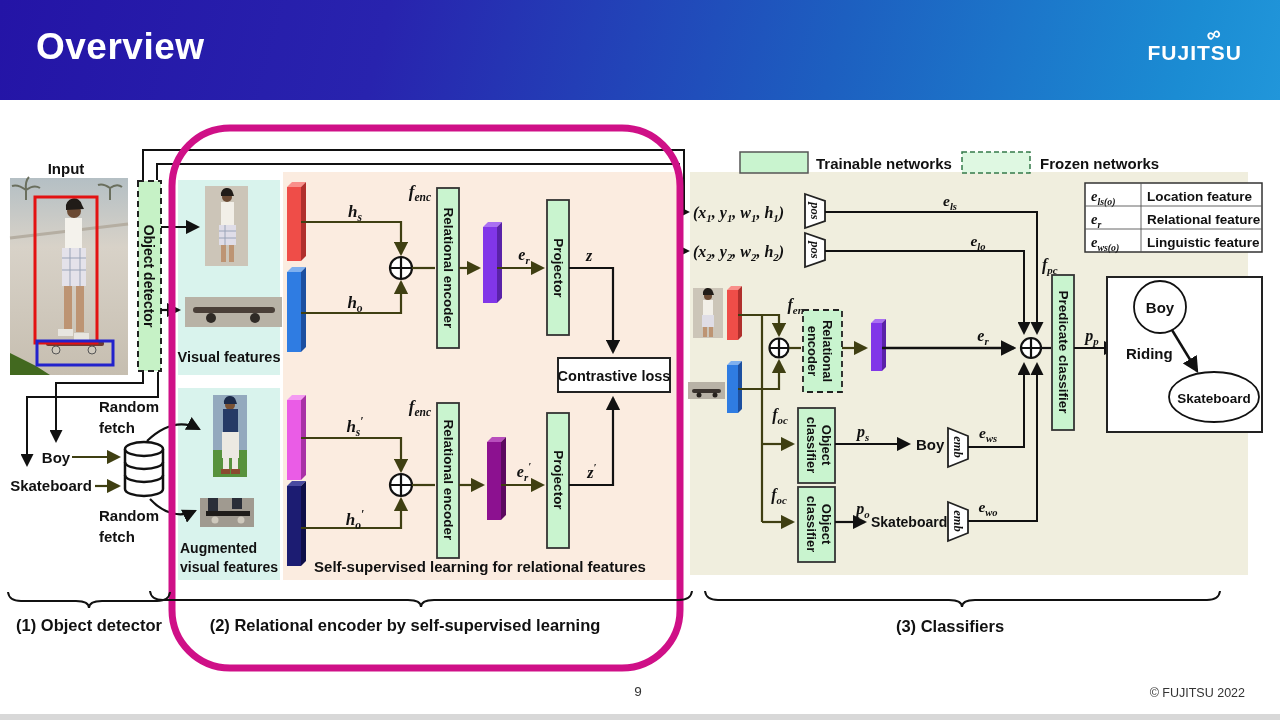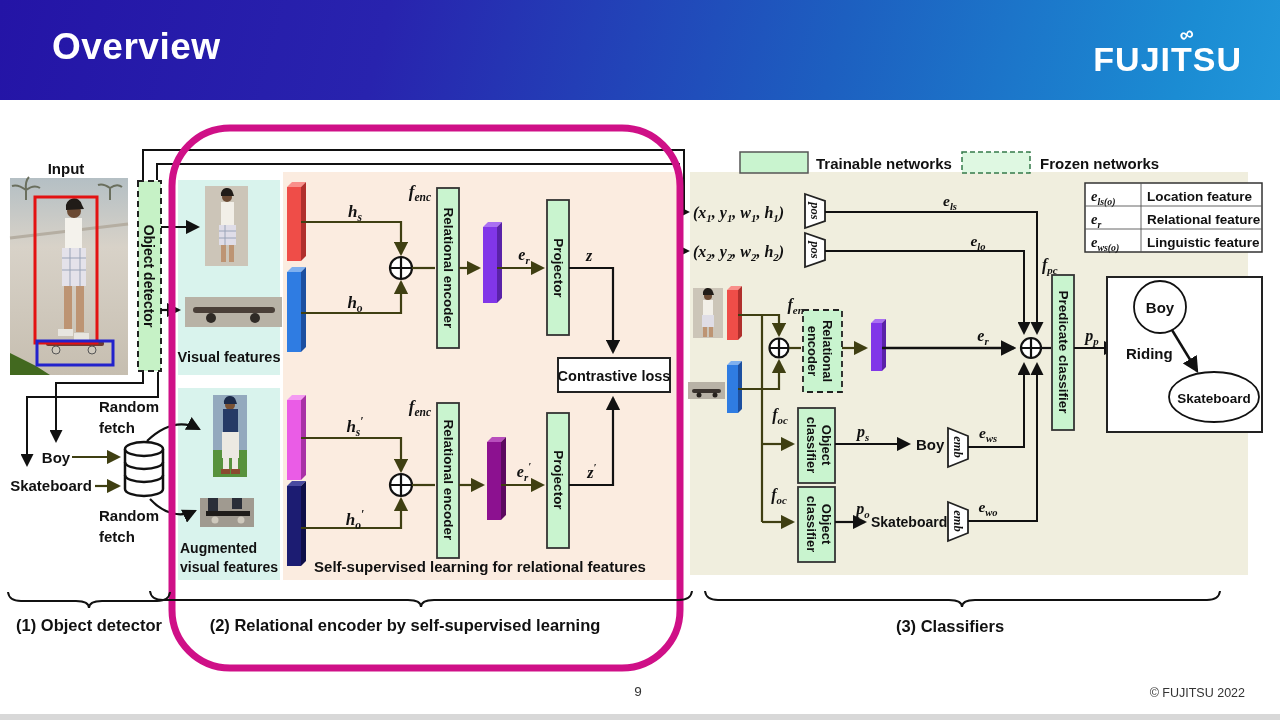--- a/index.html
+++ b/index.html
@@ -1,23 +1,23 @@
 <!DOCTYPE html>
 <html><head>
 <meta charset="utf-8">
 <style>
   html,body{margin:0;padding:0;background:#fff;}
   #slide{position:relative;width:1280px;height:720px;background:#fff;overflow:hidden;
          font-family:"Liberation Sans","DejaVu Sans",sans-serif;}
   #header{position:absolute;left:0;top:0;width:1280px;height:100px;
           background:linear-gradient(105deg,#2414a6 0%,#2823ae 30%,#1d5fc0 65%,#1b8cd3 92%,#2196da 100%);}
-  #header .title{position:absolute;left:36px;top:26px;color:#fff;font-size:37px;font-weight:bold;letter-spacing:.5px;margin-left:16px;}
+  #header .title{position:absolute;left:36px;top:26px;color:#fff;font-size:37px;font-weight:bold;letter-spacing:.5px;}
   #logo{position:absolute;right:38px;top:24px;color:#fff;text-align:center;line-height:1;}
   #logo .mark{display:block;font-size:20px;font-weight:bold;transform:rotate(-18deg);margin-bottom:-2px;margin-left:38px;}
-  #logo .word{display:block;font-size:34px;font-weight:bold;letter-spacing:1px;}
+  #logo .word{display:block;font-size:21px;font-weight:bold;letter-spacing:1px;}
   #diagram{position:absolute;left:0;top:0;}
   .t{font-family:"Liberation Sans","DejaVu Sans",sans-serif;font-weight:bold;fill:#111;}
   .tn{font-family:"Liberation Sans","DejaVu Sans",sans-serif;font-weight:normal;fill:#333;}
   .m{font-family:"Liberation Serif","DejaVu Serif",serif;font-style:italic;font-weight:bold;fill:#111;}
   #bottombar{position:absolute;left:0;bottom:0;width:1280px;height:6px;background:#d8d8d8;}
 </style>
 </head>
 <body>
 
 <div id="slide">

